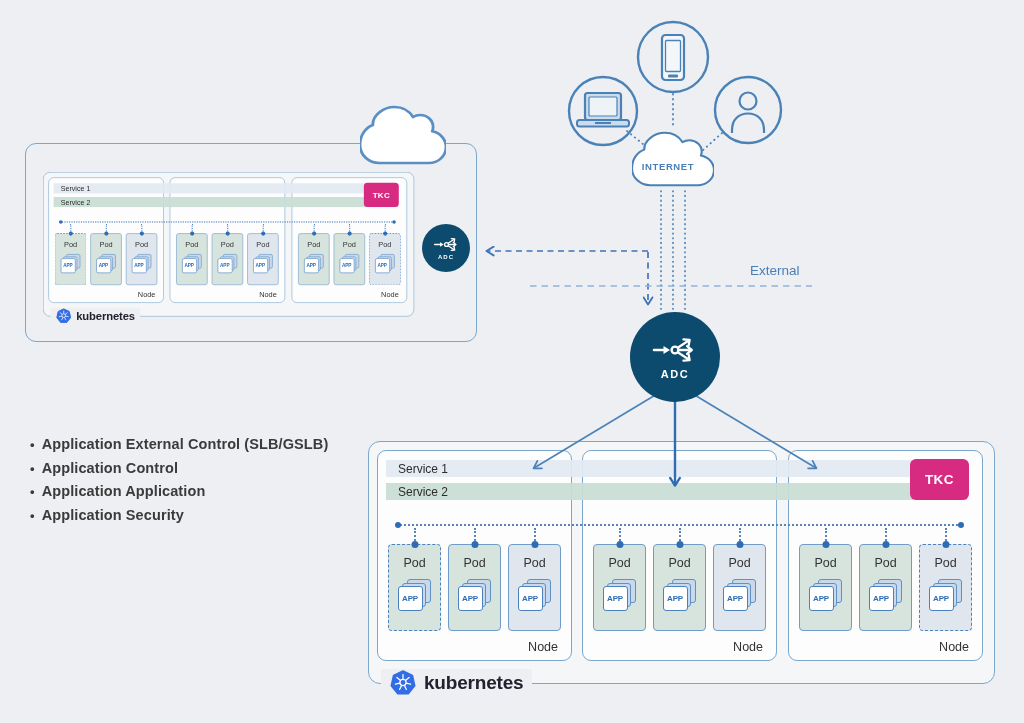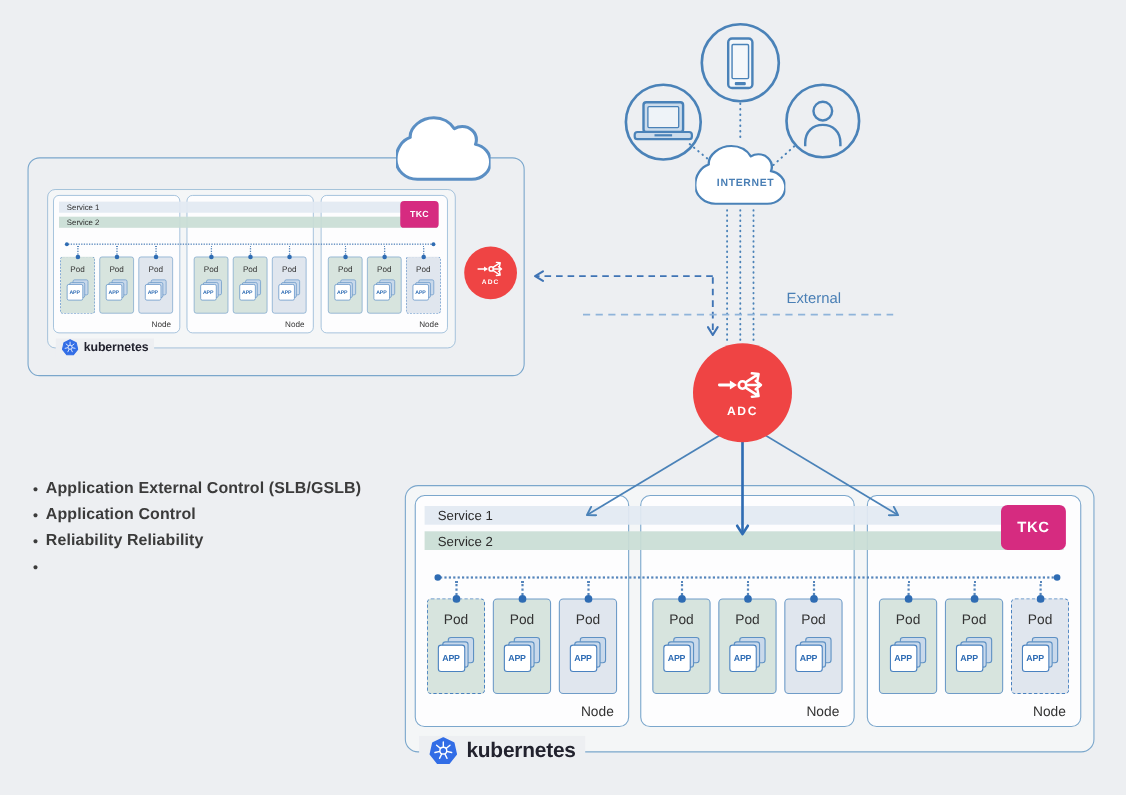--- a/index.html
+++ b/index.html
@@ -102,58 +102,59 @@
   }
 
   .k8s-footer{
     position:absolute;left:12px;bottom:-14px;height:28px;z-index:4;
     display:flex;align-items:center;gap:8px;background:#edeff2;padding:0 9px;
   }
   .k8s-footer .brand{font-size:19px;font-weight:700;color:#22222e;letter-spacing:-.2px;}
 
   
   .adc{
-    position:absolute;border-radius:50%;background:#ef4444;z-index:6;
+    position:absolute;border-radius:50%;background:#0c4a6e;z-index:6;
     display:flex;flex-direction:column;align-items:center;justify-content:center;
   }
   .adc-big{left:630px;top:312px;width:90px;height:90px;}
   .adc-small{left:422px;top:224px;width:48px;height:48px;}
   .adc .adc-label{color:#fff;font-weight:700;letter-spacing:1.5px;}
   .adc-big .adc-label{font-size:11px;margin-top:3px;}
   .adc-small .adc-label{font-size:6px;margin-top:1px;letter-spacing:1px;}
 
   
   .internet-label{
-    left:632px;top:161px;width:72px;text-align:right;z-index:7;
+    left:632px;top:161px;width:72px;text-align:center;z-index:7;
     font-size:9.5px;font-weight:700;letter-spacing:.6px;color:#4a7fb5;
   }
   .external-label{
-    left:715px;top:263px;z-index:7;font-size:13.5px;color:#4a7fb5;font-weight:500;
+    left:750px;top:263px;z-index:7;font-size:13.5px;color:#4a7fb5;font-weight:500;
   }
 
   .overlay{left:0;top:0;z-index:5;pointer-events:none;}
 </style>
 </head>
 <body>
 
 <ul class="features abs">
   <li>
       <span class="dot">•</span>
       <span>Application External Control (SLB/GSLB)</span>
     </li>
   <li>
       <span class="dot">•</span>
       <span>Application Control</span>
     </li>
   <li>
       <span class="dot">•</span>
-      <span>Reliability Reliability</span>
+      <span>Application Application</span>
     </li>
   <li>
       <span class="dot">•</span>
+      <span>Application Security</span>
     </li>
 </ul>
 
 <div class="outer-box abs"></div>
 
 <div class="cluster-small-wrap abs">
   <div class="cluster">
       <div class="knode n0">
         <div class="pods">
           <div class="pod fill-green dashed">

